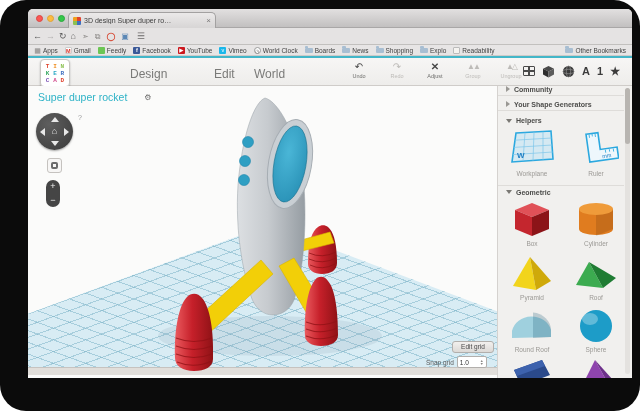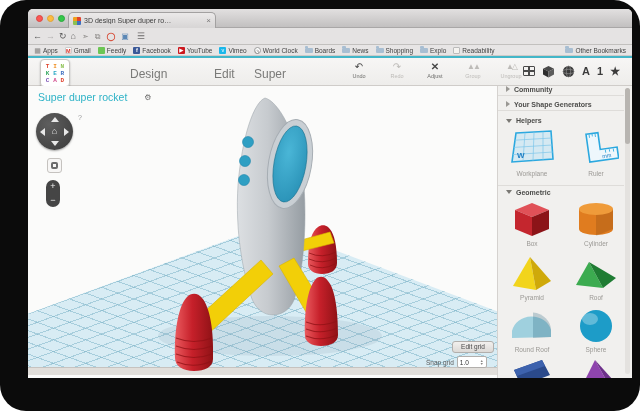--- a/index.html
+++ b/index.html
@@ -225,21 +225,21 @@
             <span class="lg2">N</span>
           <span class="lg3">K</span>
             <span class="lg4">E</span>
             <span class="lg5">R</span>
           <span class="lg6">C</span>
             <span class="lg7">A</span>
             <span class="lg8">D</span>
         </div>
         <span class="appmenu m-design">Design</span>
         <span class="appmenu m-edit">Edit</span>
-        <span class="appmenu m-help">Super</span>
+        <span class="appmenu m-help">World</span>
 
         <div class="tools">
           <span class="tool">
               <span class="glyph">↶</span>
               <span class="tlabel">Undo</span>
             </span>
           <span class="tool disabled">
               <span class="glyph">↷</span>
               <span class="tlabel">Redo</span>
             </span>

